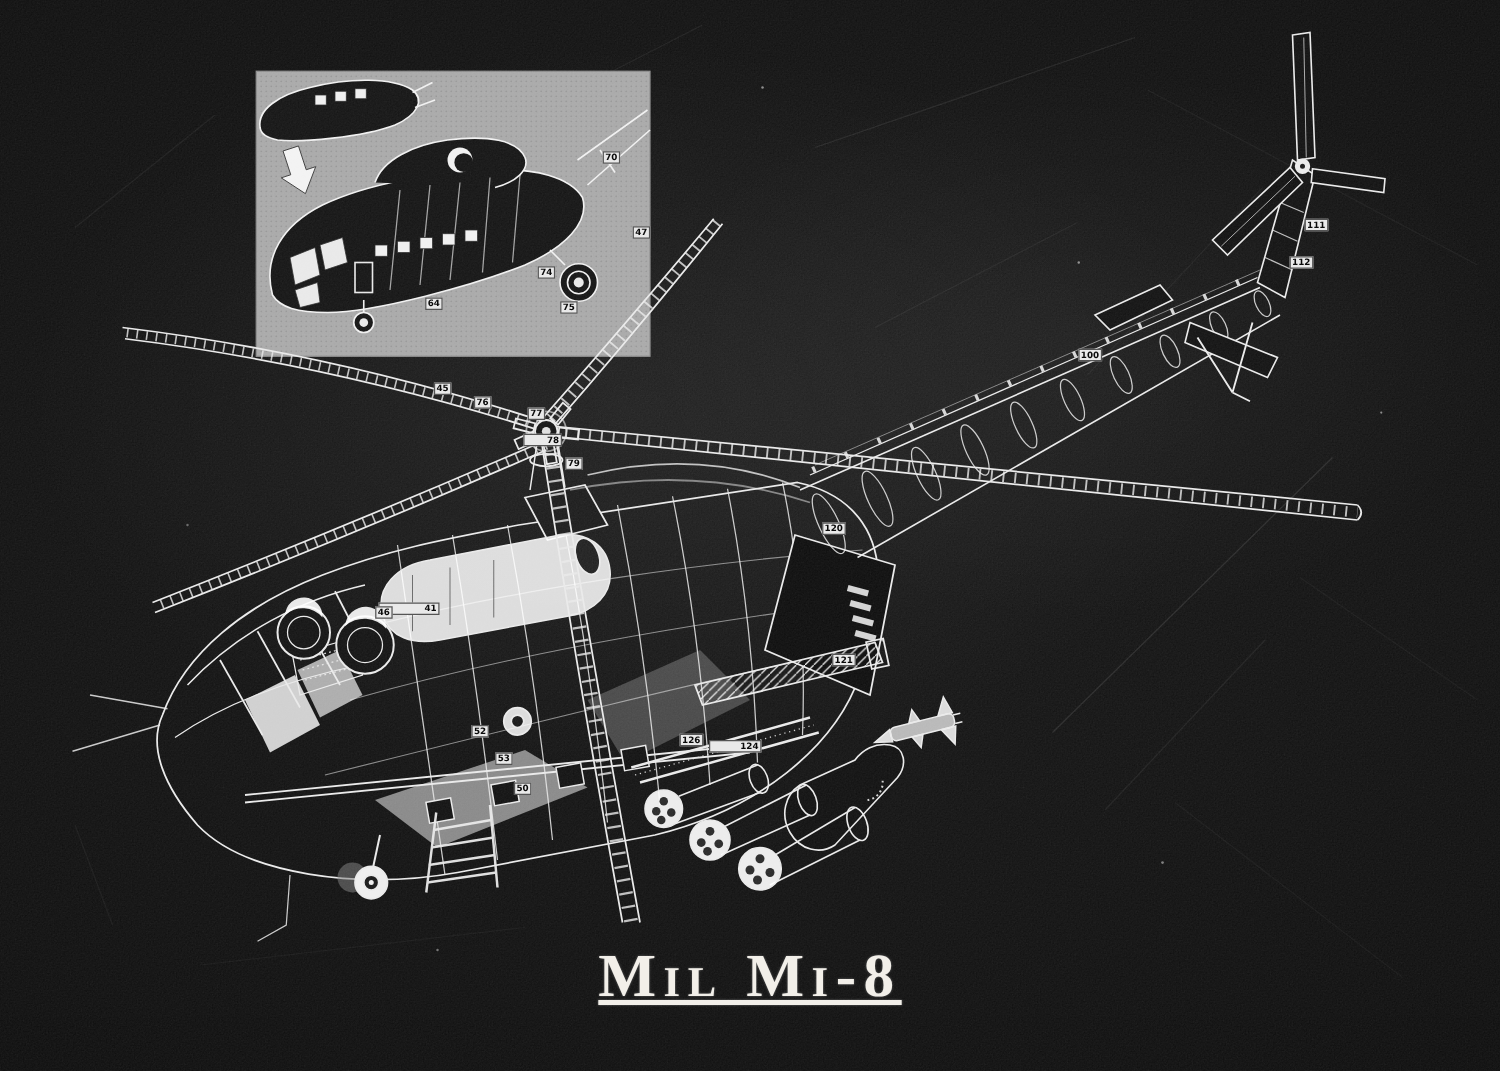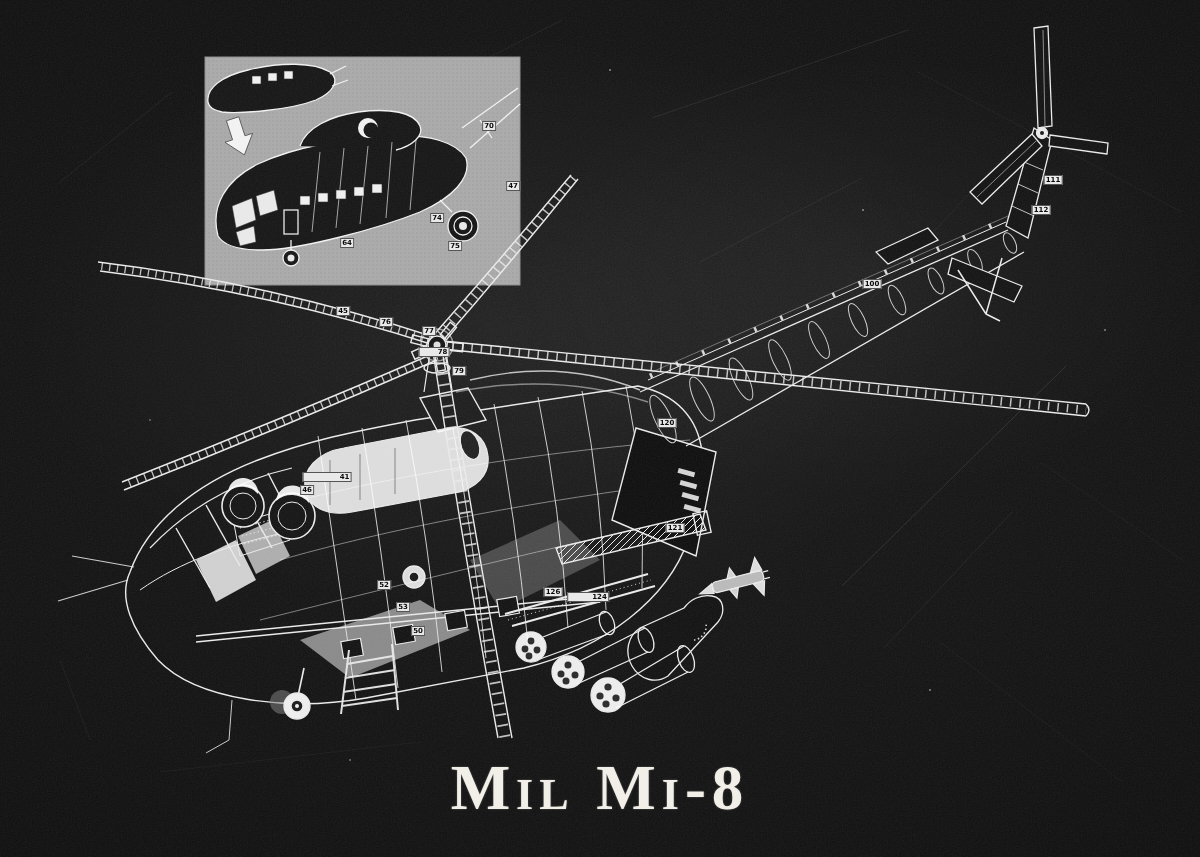--- a/index.html
+++ b/index.html
@@ -16,22 +16,22 @@
   .art{position:absolute;left:0;top:0;}
   .callout-layer{position:absolute;left:0;top:0;width:1200px;height:626px;pointer-events:none;}
   .callout{
     position:absolute;transform:translate(-50%,-50%);
     background:#e9e9e9;color:#0a0a0a;border:1px solid #555;
     font:700 7px/8px "DejaVu Sans",sans-serif;padding:0 1px;white-space:nowrap;
   }
   .title{
     position:absolute;left:0;right:0;top:752px;text-align:center;
     font-family:"Liberation Serif",serif;font-weight:700;
-    font-variant:small-caps;font-size:63px;letter-spacing:6px;
-    color:var(--title,#f2efe9);text-shadow:0 0 2px rgba(255,255,255,0.35);
+    font-variant:small-caps;font-size:49px;letter-spacing:6px;
+    color:var(--title,#f2efe9);text-shadow:0 0 2px rgba(255,255,255,0.35);text-decoration:underline;
   }
 </style>
 </head>
 <body>
 
 <div class="poster">
 
   <svg class="art" width="1200" height="857" viewBox="0 0 1200 857" xmlns="http://www.w3.org/2000/svg">
     <defs>
       <pattern id="dots" width="4" height="4" patternUnits="userSpaceOnUse">
@@ -363,22 +363,22 @@
   <div class="callout-layer">
       <div class="callout" style="left: 489px; top: 126px;">70</div>
       <div class="callout" style="left: 513px; top: 186px;">47</div>
       <div class="callout" style="left: 437px; top: 218px;">74</div>
       <div class="callout" style="left: 455px; top: 246px;">75</div>
       <div class="callout" style="left: 347px; top: 243px;">64</div>
       <div class="callout" style="left: 386px; top: 322px;">76</div>
       <div class="callout" style="left: 429px; top: 331px;">77</div>
       <div class="callout" style="left: 434px; top: 352px; padding-left: 18px;">78</div>
       <div class="callout" style="left: 459px; top: 371px; text-align: center;">79</div>
-      <div class="callout" style="left: 343px; top: 311px;">45</div>
-      <div class="callout" style="left: 327px; top: 477px; padding-left: 36px;">41</div>
+      <div class="callout" style="left: 354px; top: 311px;">45</div>
+      <div class="callout" style="left: 327px; top: 487px; padding-left: 36px;">41</div>
       <div class="callout" style="left: 307px; top: 490px;">46</div>
       <div class="callout" style="left: 384px; top: 585px;">52</div>
       <div class="callout" style="left: 403px; top: 607px;">53</div>
       <div class="callout" style="left: 418px; top: 631px;">50</div>
       <div class="callout" style="left: 667px; top: 423px;">120</div>
       <div class="callout" style="left: 675px; top: 528px;">121</div>
       <div class="callout" style="left: 553px; top: 592px;">126</div>
       <div class="callout" style="left: 588px; top: 597px; padding-left: 24px;">124</div>
       <div class="callout" style="left: 872px; top: 243px; margin-top: 41px;">100</div>
       <div class="callout" style="left: 1053px; top: 180px;">111</div>

